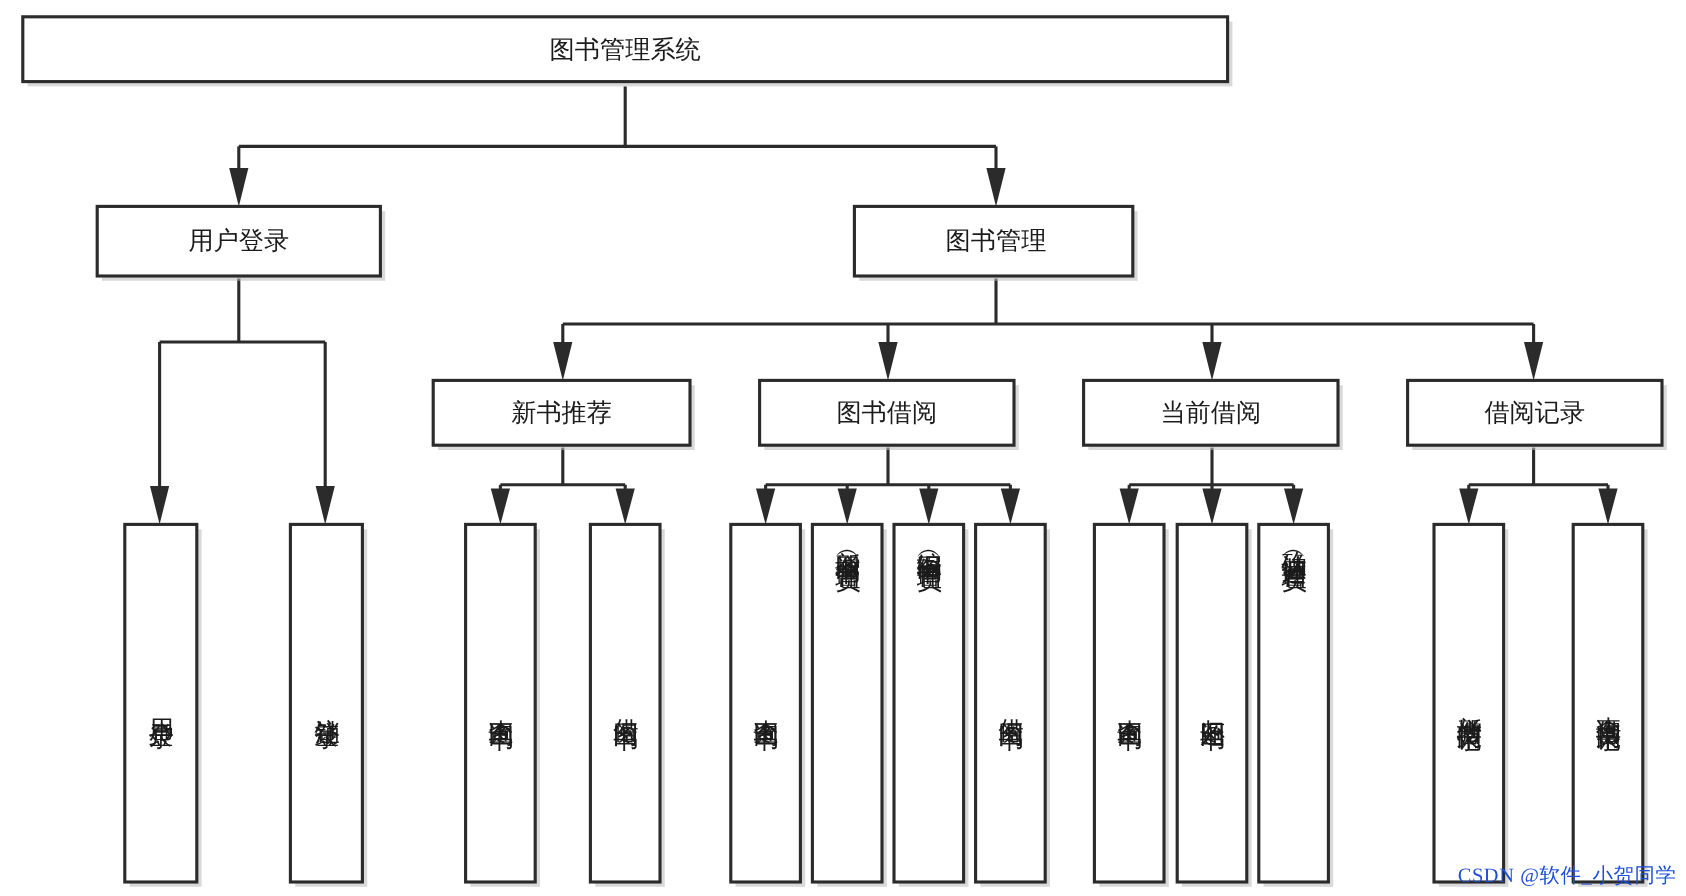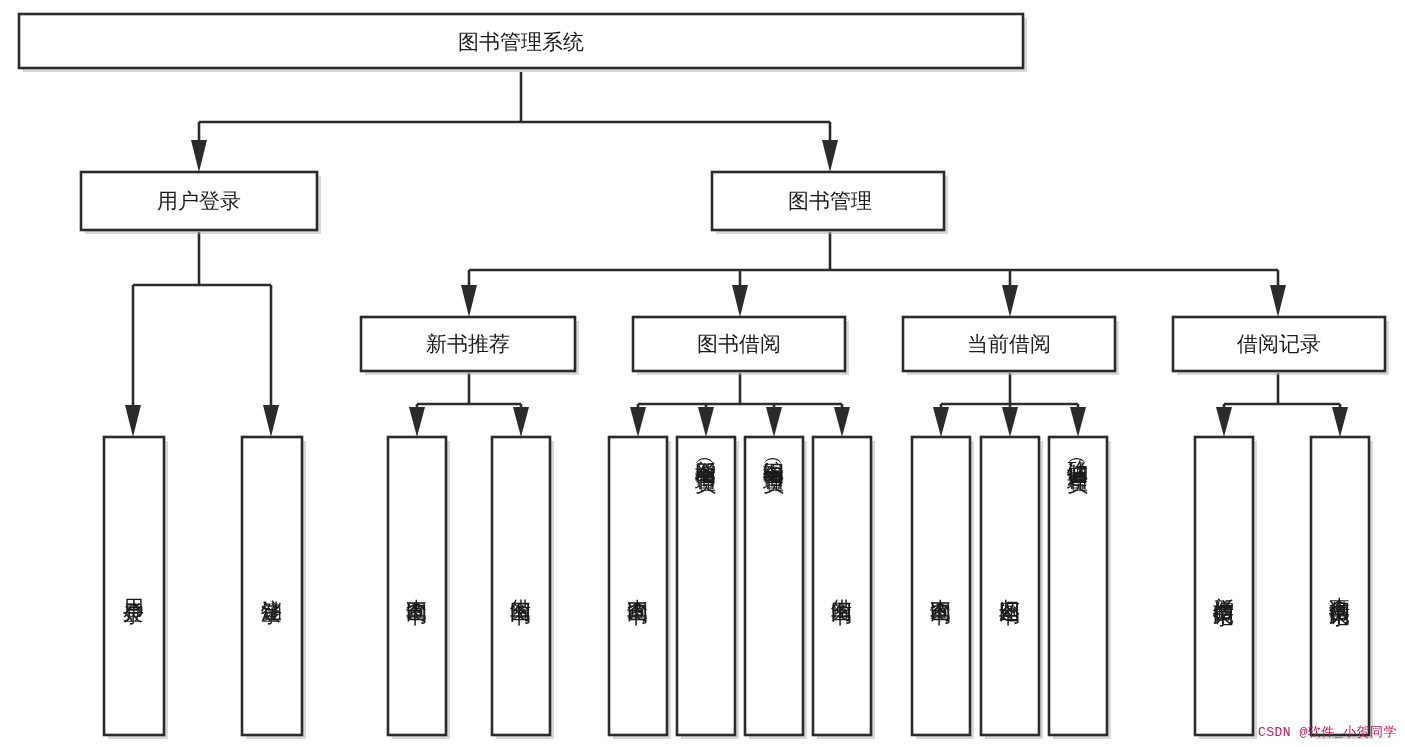--- a/index.html
+++ b/index.html
@@ -67,23 +67,23 @@
     font-size: 21px;
     color: #1b1b1b;
     letter-spacing: 2px;
     line-height: 1;
     white-space: nowrap;
   }
   .watermark {
     position: absolute;
     right: 8px;
     bottom: 6px;
-    font-family: Liberation Mono, monospace;
-    font-size: 13px;
-    color: #be185d;
+    font-family: Liberation Serif, serif;
+    font-size: 17px;
+    color: #1d4ed8;
     letter-spacing: 0.5px;
     user-select: none;
   }
 </style>
 </head>
 <body>
 
 <div id="diagram-root">
 
   <svg class="flow" viewBox="0 0 1405 747" xmlns="http://www.w3.org/2000/svg">

